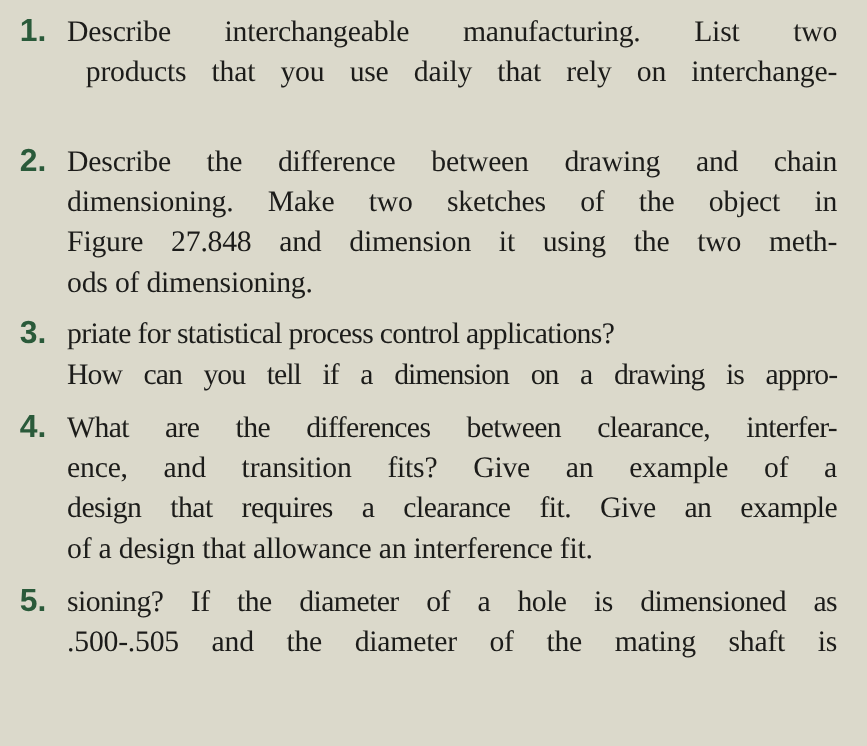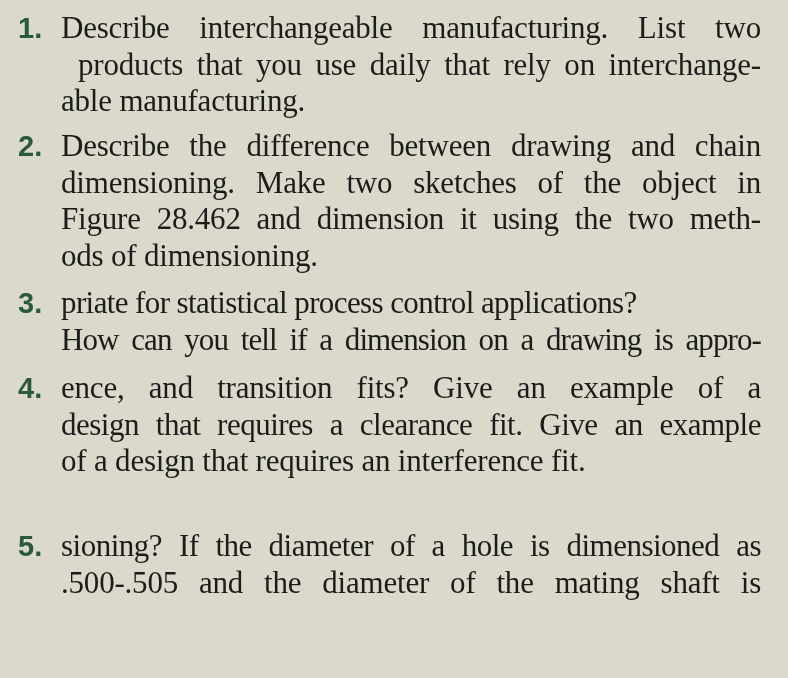--- a/index.html
+++ b/index.html
@@ -12,63 +12,63 @@
     }
     .item { position: absolute; left: 0; width: 788px; }
     .num {
       position: absolute; left: 18px; top: 0;
       font-family: "Liberation Sans", "DejaVu Sans", sans-serif;
       font-weight: bold; font-size: 29px; line-height: 36.5px;
       color: #2a5a3a;
     }
     .lines { position: absolute; left: 61px; width: 700px; top: 0; }
     .line {
-      display: block; font-size: 31px; line-height: 36.5px; height: 36.5px;
+      display: block; font-size: 27px; line-height: 36.5px; height: 36.5px;
       white-space: nowrap; text-align: justify; text-align-last: justify;
       letter-spacing: -0.2px;
     }
     .line.last { text-align-last: left; }
   </style>
 </head>
 <body>
 
 <div>
   <div class="item" style="top:10px;">
     <span class="num">1.</span>
     <div class="lines">
       <span class="line">Describe interchangeable manufacturing. List two</span>
       <span class="line last" style="text-align-last: justify; margin-left: 17px;">products that you use daily that rely on interchange-</span>
-      <span class="line last">able manufacturing.</span>
     </div>
   </div>
 
   <div class="item" style="top:128px;">
     <span class="num">2.</span>
     <div class="lines">
       <span class="line">Describe the difference between drawing and chain</span>
       <span class="line">dimensioning. Make two sketches of the object in</span>
-      <span class="line">Figure 28.462 and dimension it using the two meth-</span>
+      <span class="line">Figure 27.848 and dimension it using the two meth-</span>
       <span class="line last">ods of dimensioning.</span>
     </div>
   </div>
 
   <div class="item" style="top:285px;">
     <span class="num">3.</span>
     <div class="lines">
       <span class="line last" style="letter-spacing:-0.6px;">priate for statistical process control applications?</span>
       <span class="line" style="letter-spacing:-0.9px;">How can you tell if a dimension on a drawing is appro-</span>
     </div>
   </div>
 
   <div class="item" style="top:370px;">
     <span class="num">4.</span>
     <div class="lines">
+      <span class="line" style="letter-spacing:-0.6px;">What are the differences between clearance, interfer-</span>
       <span class="line">ence, and transition fits? Give an example of a</span>
       <span class="line" style="letter-spacing:-0.5px;">design that requires a clearance fit. Give an example</span>
-      <span class="line last">of a design that requires an interference fit.</span>
+      <span class="line last">of a design that allowance an interference fit.</span>
     </div>
   </div>
 
   <div class="item" style="top:528px;">
     <span class="num">5.</span>
     <div class="lines">
       <span class="line" style="letter-spacing:-0.5px;">sioning? If the diameter of a hole is dimensioned as</span>
       <span class="line">.500-.505 and the diameter of the mating shaft is</span>
     </div>
   </div>

